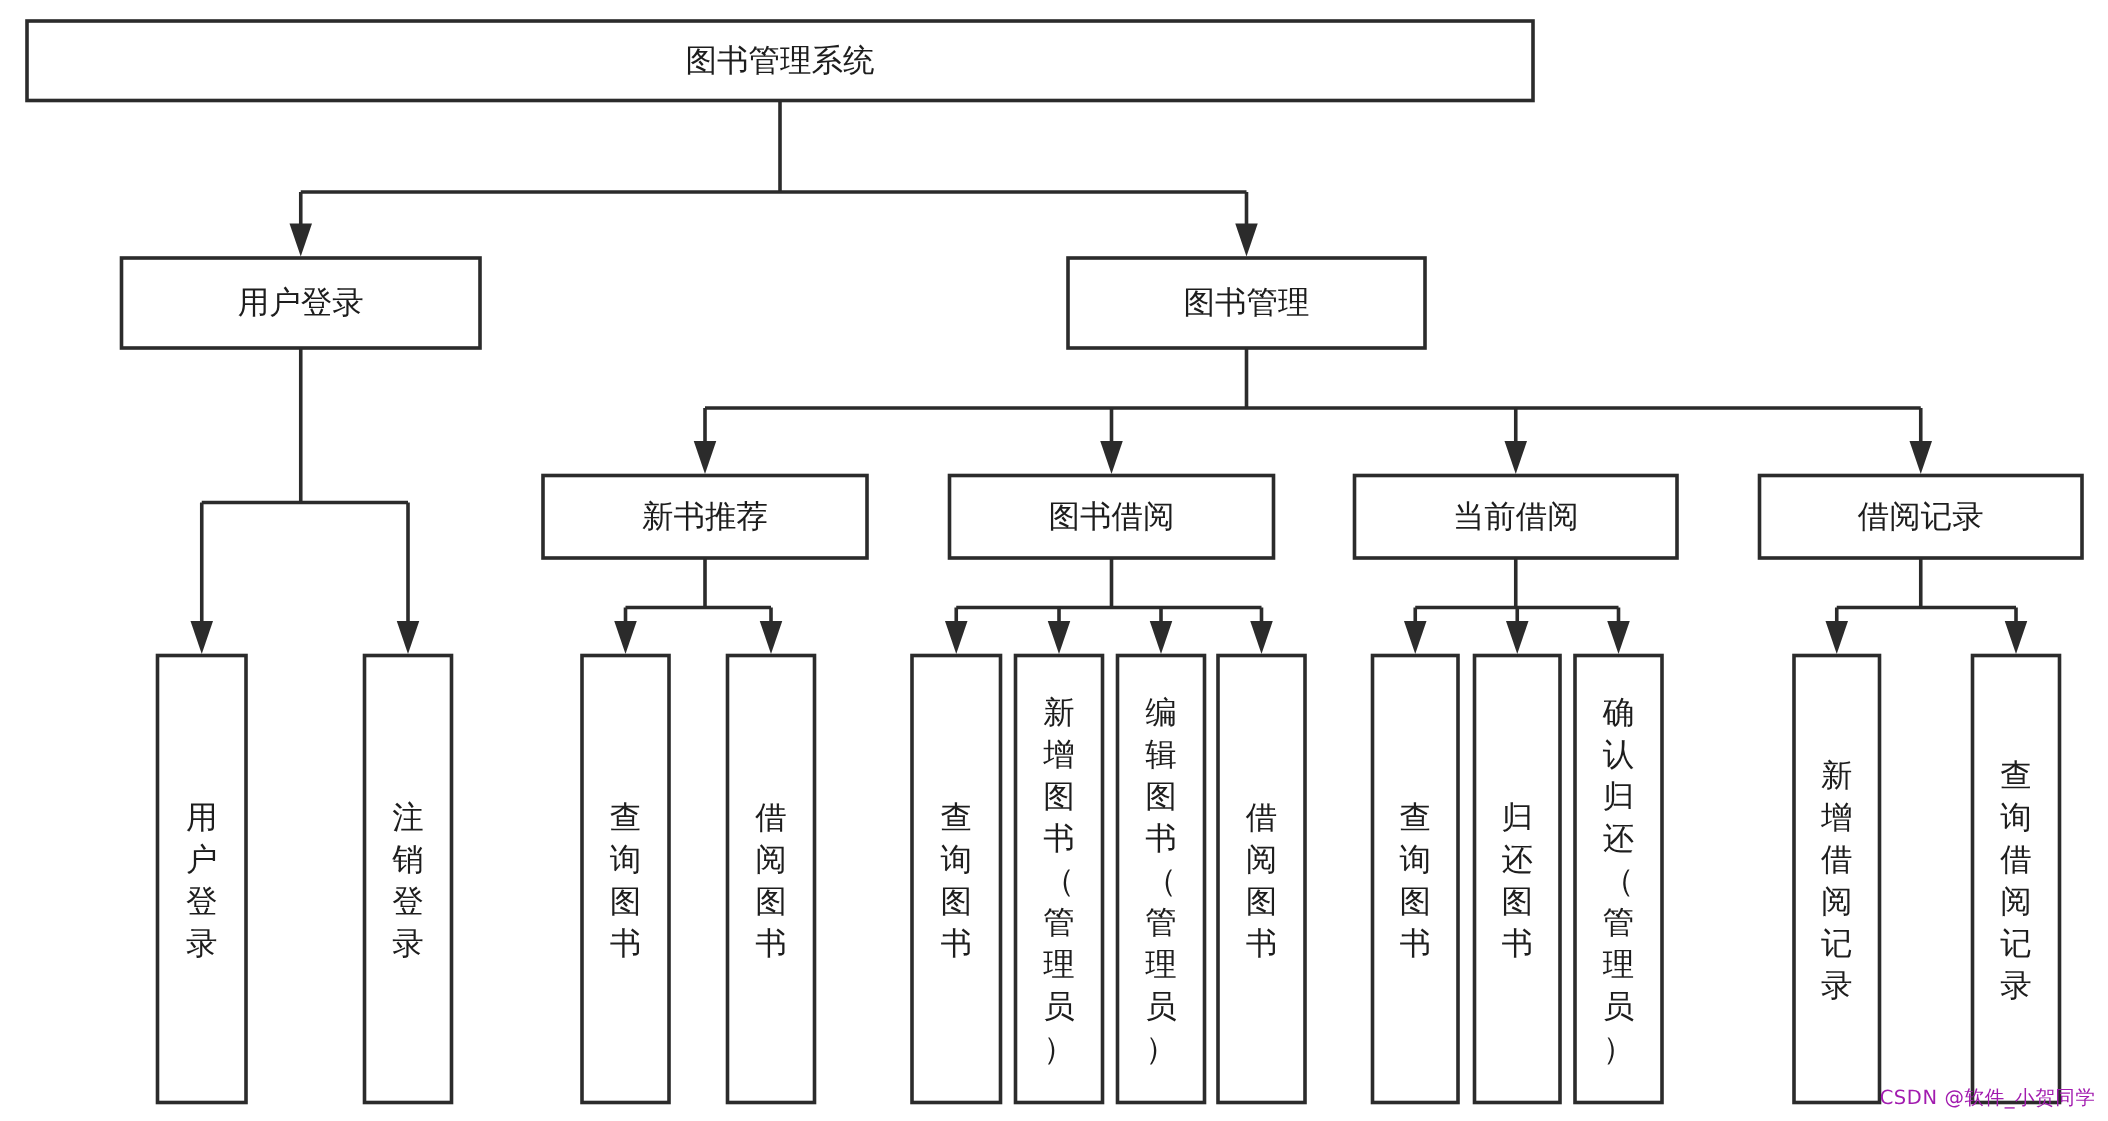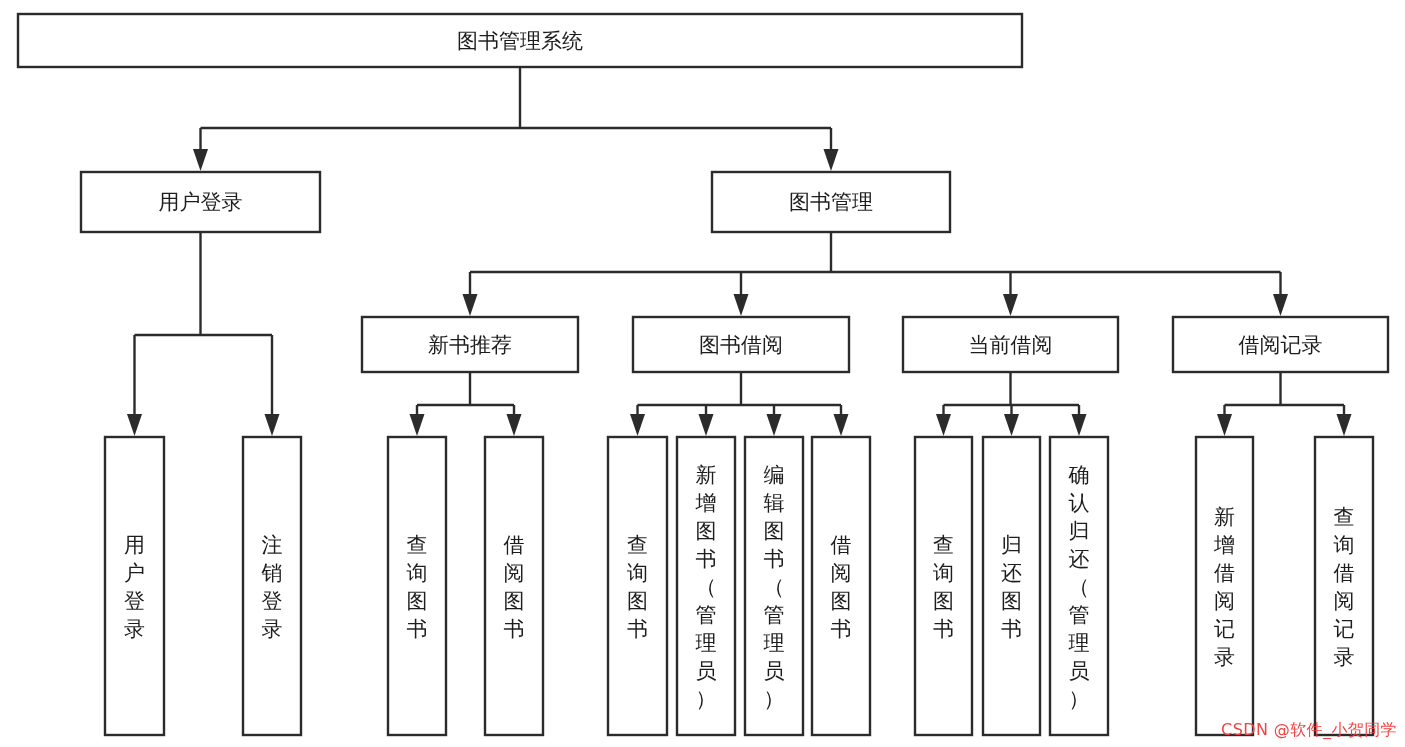--- a/index.html
+++ b/index.html
@@ -52,22 +52,22 @@
     font-family: "DejaVu Sans", "Liberation Sans", sans-serif;
     font-size: 21px;
     fill: #1d1d1d;
     text-anchor: middle;
   }
   .watermark {
     position: absolute;
     right: 8px;
     bottom: 6px;
     font-family: "DejaVu Sans", "Liberation Sans", sans-serif;
-    font-size: 16px;
-    color: #ef4444;
+    font-size: 13px;
+    color: #a21caf;
     white-space: nowrap;
     letter-spacing: 0.4px;
     pointer-events: none;
   }
 </style>
 </head>
 <body>
 
 <div id="diagram-root">
   <svg id="flow" viewBox="0 0 1405 747">

